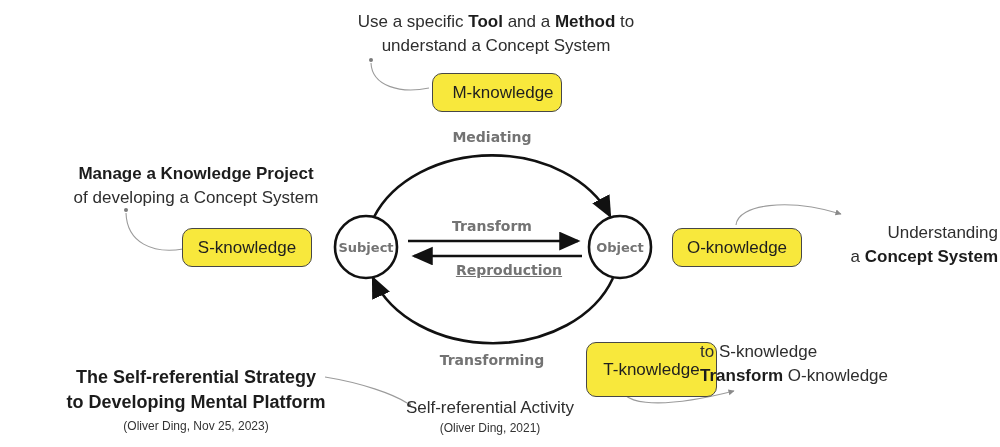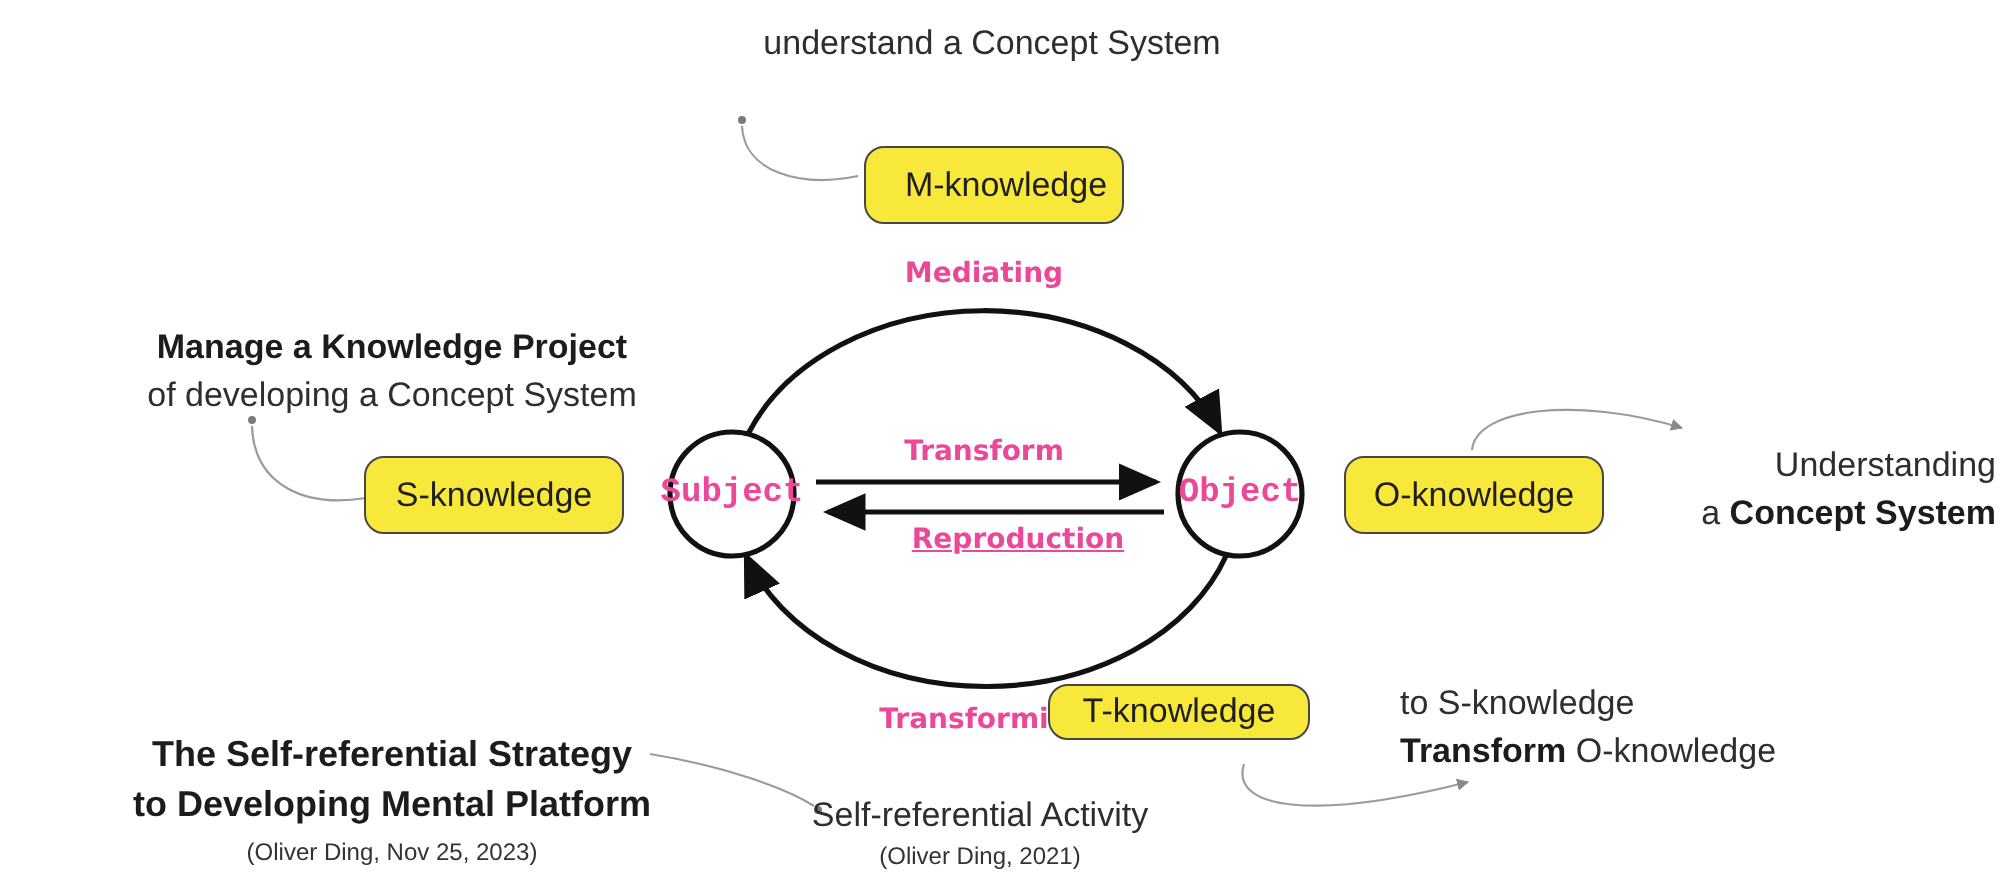--- a/index.html
+++ b/index.html
@@ -12,24 +12,24 @@
   .note .b{font-weight:bold;color:#1c1c1c;}
   .center{text-align:center;}
   .cite{font-size:12px;line-height:16px;color:#333333;margin-top:3px;}
   .kbox{
     position:absolute;background:#f8e83c;border:1.6px solid #474747;border-radius:10px;
     display:flex;align-items:center;justify-content:center;
     font-size:17px;color:#1f1f1f;box-sizing:border-box;
   }
   .dlabel{
     position:absolute;transform:translate(-50%,-50%);
-    font-family:"DejaVu Sans",sans-serif;font-weight:bold;color:#ec4899;
+    font-family:"DejaVu Sans",sans-serif;font-weight:bold;color:#737373;
     font-size:14px;white-space:nowrap;
   }
-  .dlabel.small{font-size:17px;font-family:Liberation Mono, monospace;}
+  .dlabel.small{font-size:13px;}
   .strategy{font-weight:bold;font-size:18px;line-height:25px;color:#1c1c1c;}
 </style>
 </head>
 <body>
 
 <div class="canvas">
 
   <svg class="svg-layer" width="1000" height="447" viewBox="0 0 1000 447">
     <defs>
       <marker id="arrowB" markerWidth="10" markerHeight="9" refX="7.5" refY="3.75" orient="auto">
@@ -72,25 +72,28 @@
 
   <div class="kbox" style="left:432px;top:73px;width:130px;height:39px;padding-left:12px;">
     <span>M-knowledge</span>
   </div>
   <div class="kbox" style="left:182px;top:228px;width:130px;height:39px;justify-content:center;">
     <span>S-knowledge</span>
   </div>
   <div class="kbox" style="left:672px;top:228px;width:130px;height:39px;">
     <span>O-knowledge</span>
   </div>
-  <div class="kbox" style="left:524px;top:342px;width:131px;height:28px;">
+  <div class="kbox" style="left:586px;top:342px;width:131px;height:55px;">
     <span>T-knowledge</span>
   </div>
 
   <div class="note center" style="left:280px;top:10px;width:432px;">
+    <div>
+      <span>Use a specific </span><span class="b">Tool</span><span> and a </span><span class="b">Method</span><span> to</span>
+    </div>
     <div>understand a Concept System</div>
   </div>
 
   <div class="note center" style="left:40px;top:162px;width:312px;">
     <div class="b">Manage a Knowledge Project</div>
     <div>of developing a Concept System</div>
   </div>
 
   <div class="note" style="left:813px;top:221px;width:185px;text-align:right;">
     <div>Understanding</div>

